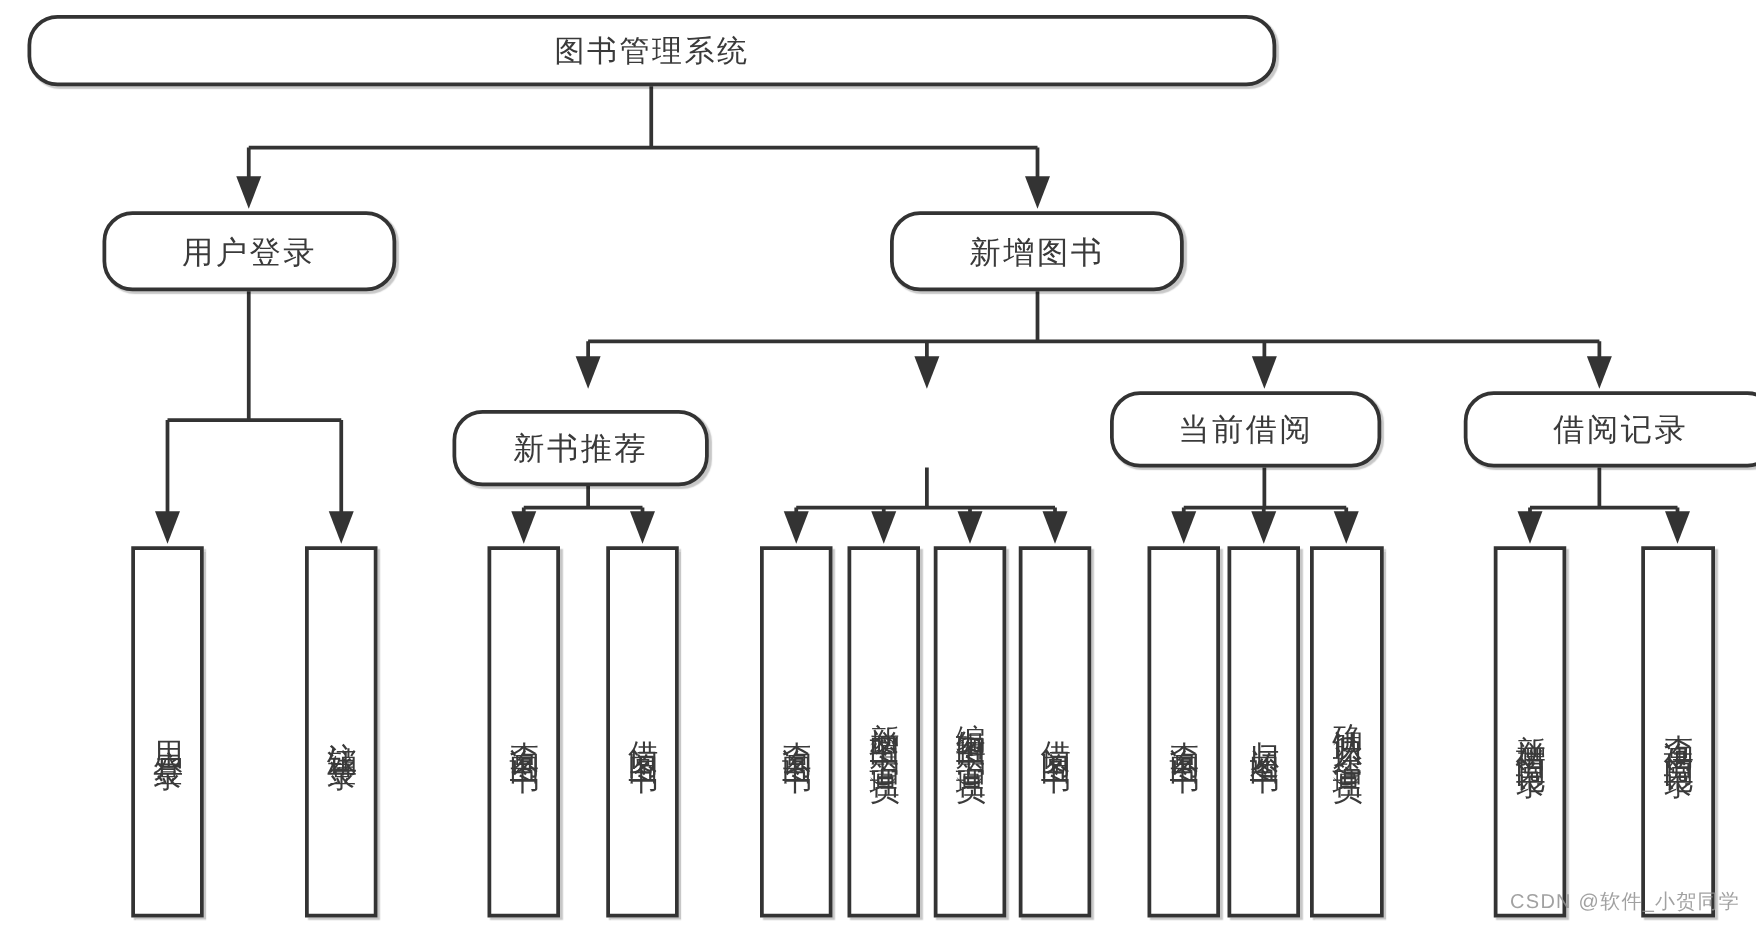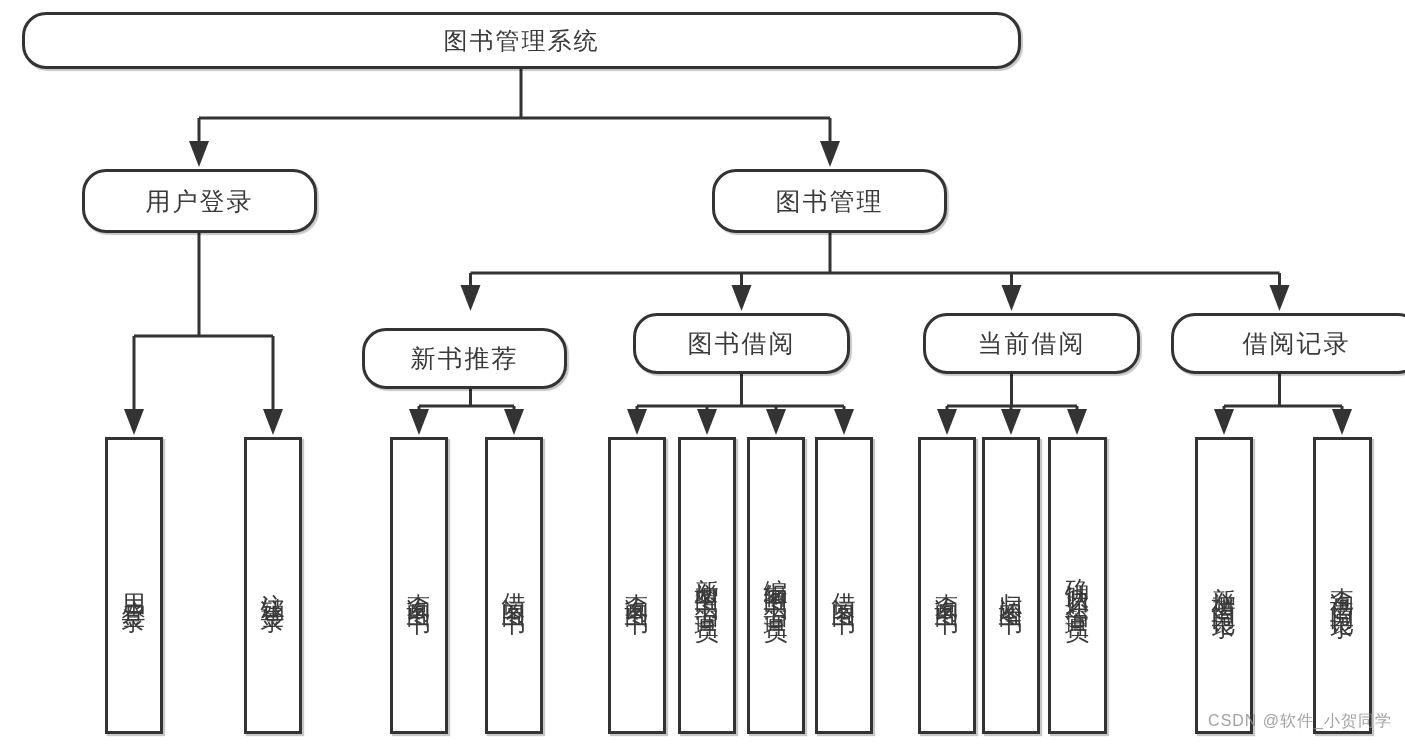--- a/index.html
+++ b/index.html
@@ -96,25 +96,24 @@
       <path d="M1001 409 L1021 409 L1011 435 Z"></path>
       <path d="M1067 409 L1087 409 L1077 435 Z"></path>
       <path d="M1214 409 L1234 409 L1224 435 Z"></path>
       <path d="M1332 409 L1352 409 L1342 435 Z"></path>
     </g>
   </svg>
 
   <div class="node h-node root-node" style="left:22px; top:12px; width:999px; height:57px;">图书管理系统</div>
 
   <div class="node h-node" style="left:82px; top:169px; width:235px; height:64px;">用户登录</div>
-  <div class="node h-node" style="left:712px; top:169px; width:235px; height:64px;">图书管理</div>
+  <div class="node h-node" style="left:712px; top:169px; width:235px; height:64px;">新增图书</div>
 
   <div class="node h-node" style="left:362px; top:328px; width:205px; height:61px;">新书推荐</div>
-  <div class="node h-node" style="left:633px; top:313px; width:217px; height:61px;">图书借阅</div>
-  <div class="node h-node" style="left:923px; top:313px; width:217px; height:61px;">当前借阅</div>
+  <div class="node h-node" style="left:888px; top:313px; width:217px; height:61px;">当前借阅</div>
   <div class="node h-node" style="left:1171px; top:313px; width:251px; height:61px;">借阅记录</div>
 
   <div class="node v-node" style="left:105px; top:437px; width:58px; height:297px;">
     <span>用户登录</span>
   </div>
   <div class="node v-node" style="left:244px; top:437px; width:58px; height:297px;">
     <span>注销登录</span>
   </div>
 
   <div class="node v-node" style="left:390px; top:437px; width:58px; height:297px;">

